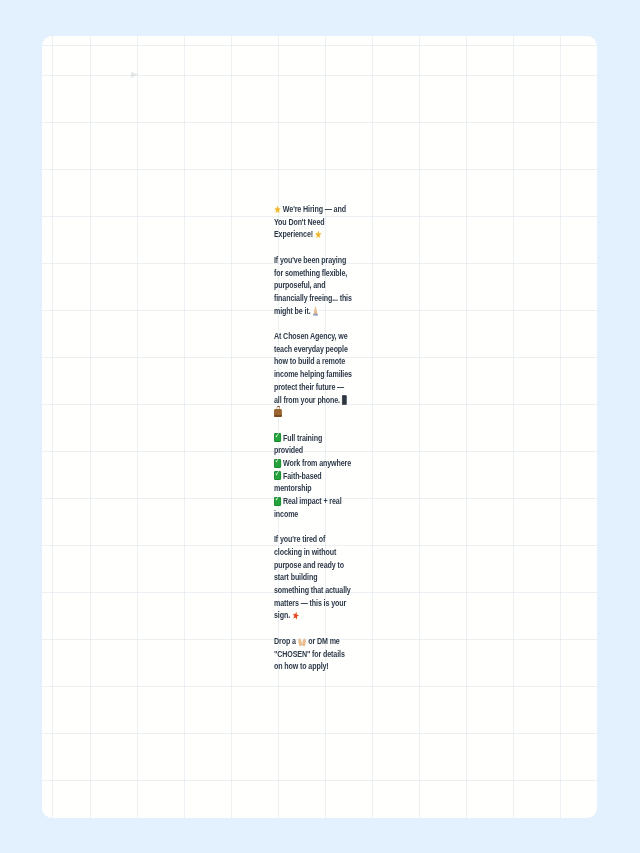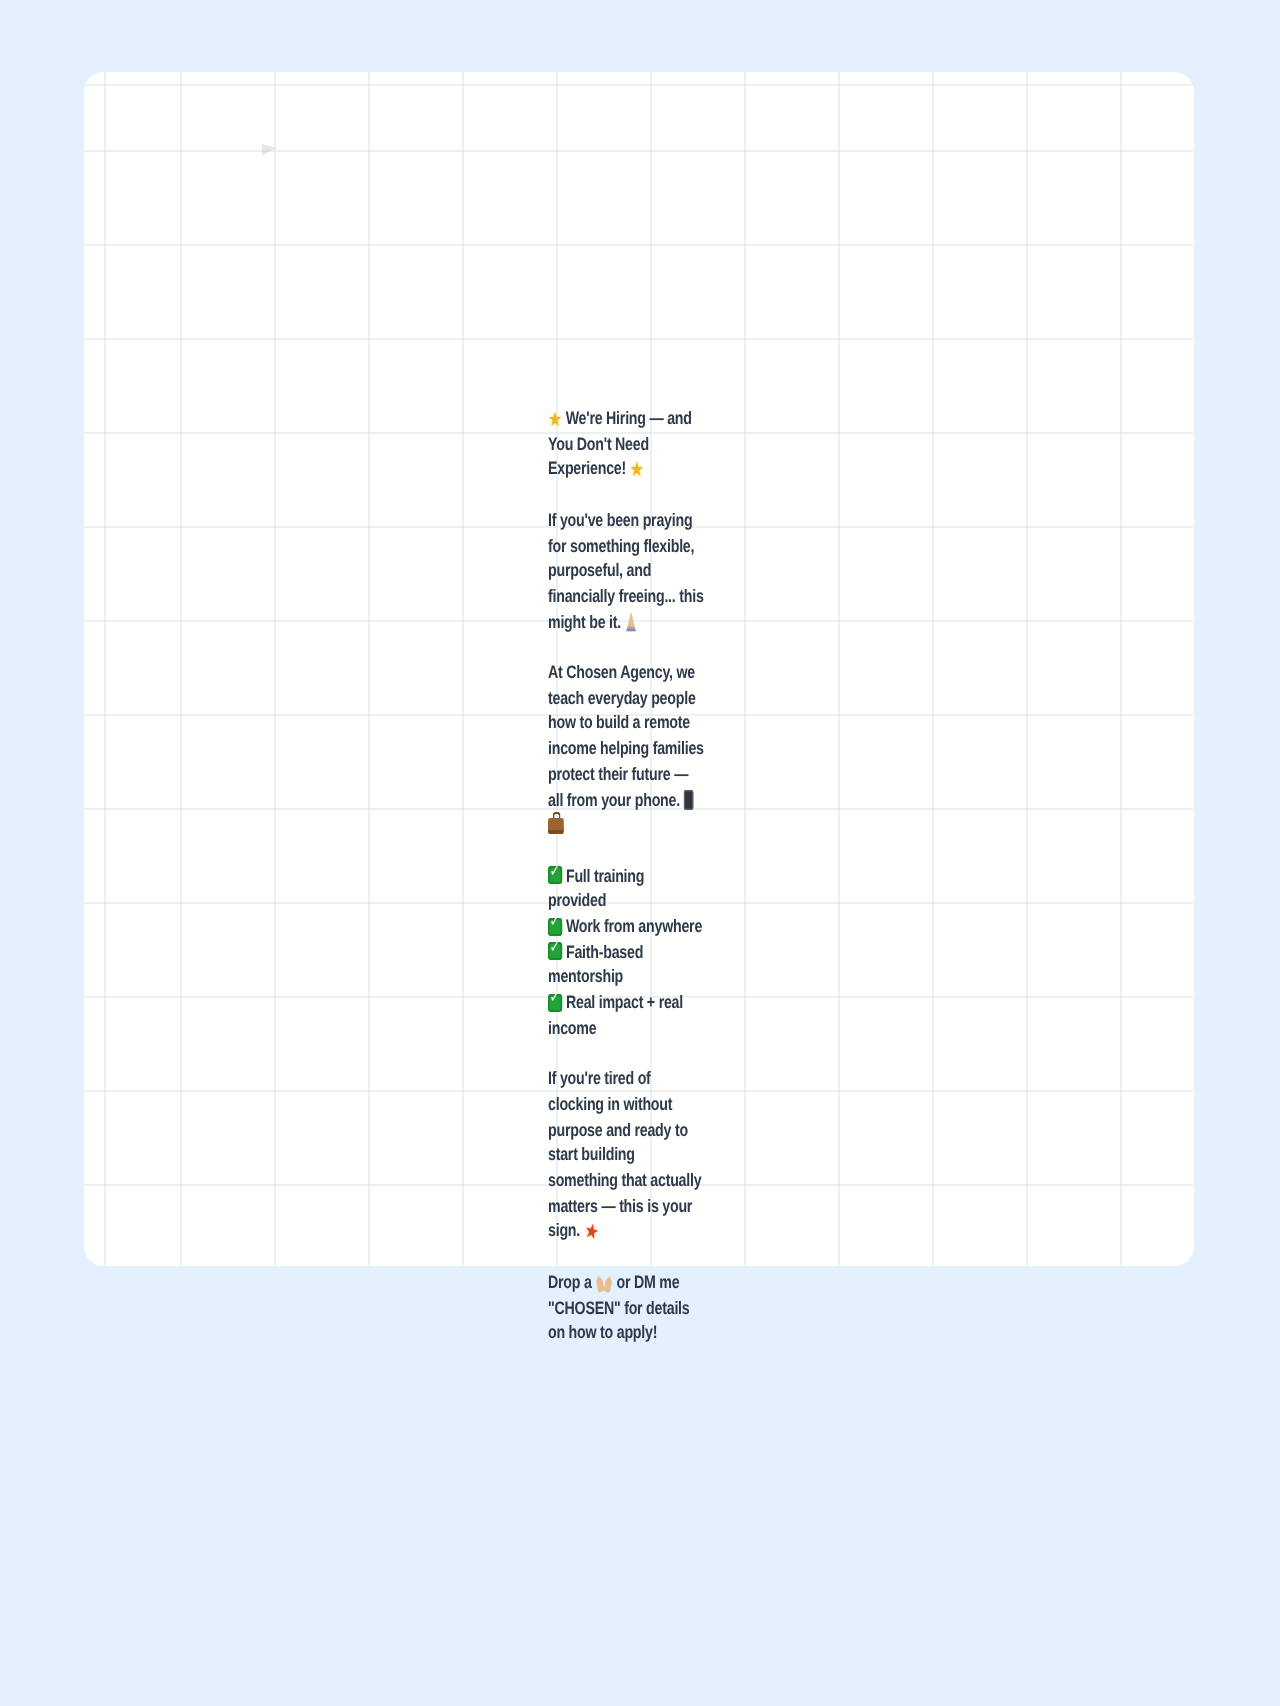--- a/index.html
+++ b/index.html
@@ -11,21 +11,21 @@
   }
   .stage{
     position:relative;
     width:640px;height:853px;
     background:#e3f0fd;
   }
   
   .page{
     position:absolute;
     left:42px;top:36px;
-    width:555px;height:597px;
+    width:555px;height:782px;
     background-color:#fffffd;
     border-radius:10px;
     background-image:
       repeating-linear-gradient(to right, rgba(203,213,225,0.35) 0 1px, transparent 1px 47px),
       repeating-linear-gradient(to bottom, rgba(203,213,225,0.35) 0 1px, transparent 1px 47px);
     background-position:48px 39px;
   }
   
   .cursor-mark{
     position:absolute;

